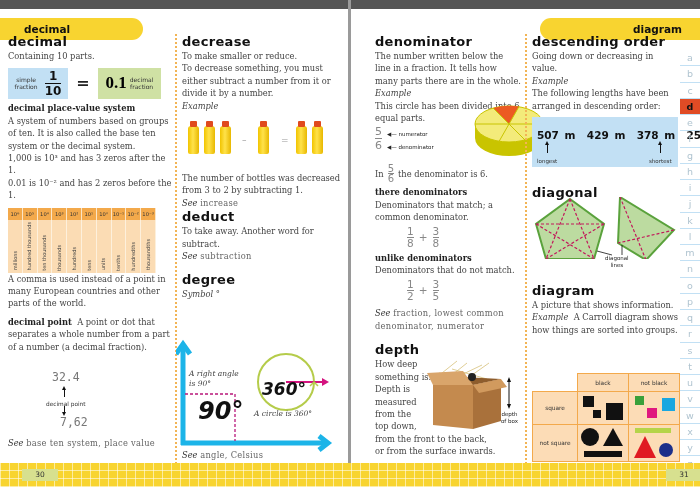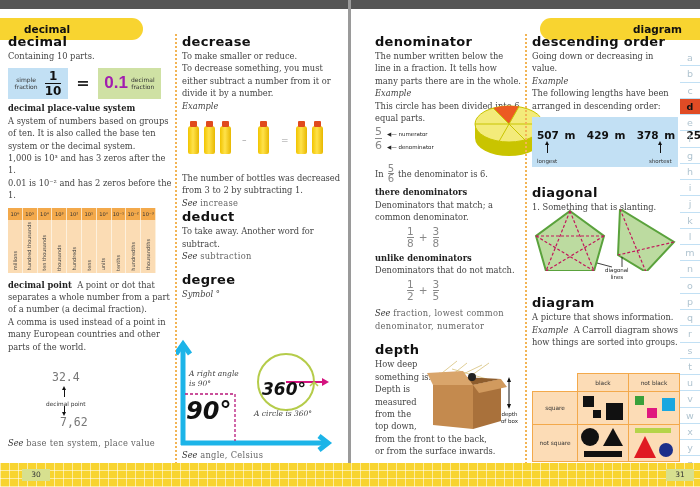--- a/index.html
+++ b/index.html
@@ -27,21 +27,21 @@
   .dotline { position: absolute; width: 0; border-left: 2px dotted #f2b455; }
 
   
   .fracbox { display: flex; align-items: center; margin-top: 5px; height: 32px; }
   .fb-left { background: #c2e0f4; width: 60px; height: 31px; display: flex; align-items: center; justify-content: space-around; padding: 0 3px; }
   .fb-small { font-family: "DejaVu Sans", sans-serif; font-size: 6px; line-height: 7px; text-align: center; color: #333; }
   .fb-frac { font-family: "DejaVu Sans", sans-serif; font-weight: bold; font-size: 12px; line-height: 12px; text-align: center; color: #111; }
   .fb-frac .bar { display: block; height: 1.5px; background: #111; margin: 1px 0; }
   .fb-eq { font-family: "DejaVu Sans", sans-serif; font-weight: bold; font-size: 16px; width: 30px; text-align: center; color: #222; }
   .fb-right { background: #cfe1a4; width: 63px; height: 31px; display: flex; align-items: center; justify-content: center; gap: 3px; }
-  .fb-big { font-family: Liberation Sans, sans-serif; font-weight: bold; font-size: 17px; color: #a21caf; }
+  .fb-big { font-family: Liberation Serif, serif; font-weight: bold; font-size: 17px; color: #000000; }
 
   
   .pvt { margin-top: 6px; width: 148px; border-collapse: collapse; }
   .pvt th { background: #f3a94b; font-family: "DejaVu Sans", sans-serif; font-weight: normal; font-size: 5.2px; color: #333; height: 12px; border-right: 1px solid #fbe5c6; padding: 0; }
   .pvt td { background: #fbdcb4; height: 48px; border-right: 1px solid #fdf0dc; vertical-align: bottom; padding: 0; }
   .pvt td div { writing-mode: vertical-rl; transform: rotate(180deg); font-family: "DejaVu Sans", sans-serif; font-size: 5px; color: #444; margin: 2px auto; white-space: nowrap; }
 
   .dp-fig { position: relative; height: 66px; margin-top: 18px; }
   .dp-num { position: absolute; font-family: "DejaVu Sans Mono", monospace; font-size: 11.5px; color: #777; }
   .dp-label { position: absolute; font-family: "DejaVu Sans", sans-serif; font-size: 5.8px; color: #333; }
@@ -67,21 +67,21 @@
   .alpha div { height: 16.25px; border-bottom: 1px solid #c2e0f4; font-family: "DejaVu Sans", sans-serif; font-size: 9.5px; text-align: center; color: #b0c4d0; line-height: 15px; }
   .alpha div.active { background: #e04b25; color: #111; font-weight: bold; }
 
   .carroll { position: absolute; border-collapse: collapse; }
   .carroll td { border: 1px solid #f3a94b; background: #fcdcb6; font-family: "DejaVu Sans", sans-serif; font-size: 5.8px; color: #333; text-align: center; position: relative; padding: 0; }
   .carroll td.empty { background: transparent; border: none; }
 
   .footer { position: absolute; left: 0; top: 463px; width: 700px; height: 24px; background-color: #f8d430;
     background-image: linear-gradient(90deg, rgba(255,255,255,0.55) 1px, transparent 1px), linear-gradient(0deg, rgba(255,255,255,0.55) 1px, transparent 1px);
     background-size: 9px 8px; }
-  .pagenum { position: absolute; top: 469px; height: 12px; width: 28px; background: #d7e08f; font-family: "DejaVu Sans", sans-serif; font-size: 7.5px; color: #333; text-align: center; line-height: 12px; }
+  .pagenum { position: absolute; top: 469px; height: 12px; width: 36px; background: #d7e08f; font-family: "DejaVu Sans", sans-serif; font-size: 7.5px; color: #333; text-align: center; line-height: 12px; }
 </style>
 </head>
 <body>
 
 <div class="spread">
   <div class="topbar"></div>
 
   <div class="page left">
     <div class="guide-word guide-left">decimal</div>
 
@@ -148,22 +148,22 @@
           <td>
                 <div>hundredths</div>
               </td>
           <td>
                 <div>thousandths</div>
               </td>
         </tr>
       </tbody>
         </table>
 
+      <div>A comma is used instead of a point in many European countries and other parts of the world.</div>
       <div style="margin-top:6px;"><span class="sub">decimal point</span>&nbsp; <span>A point or dot that separates a whole number from a part of a number (a decimal fraction).</span></div>
-      <div>A comma is used instead of a point in many European countries and other parts of the world.</div>
 
       <div class="dp-fig">
         <span class="dp-num" style="left:44px; top:0;">32.4</span>
         <span class="arr up" style="left:56px; top:18px; height:8px;"></span>
         <span class="dp-label" style="left:38px; top:27px;">decimal point</span>
         <span class="arr down" style="left:56px; top:35px; height:7px;"></span>
         <span class="dp-num" style="left:52px; top:45px;">7,62</span>
       </div>
       <div class="see"><i>See</i> <span class="link">base ten system, place value</span></div>
     </div>
@@ -202,21 +202,21 @@
         <polyline points="0,16 7,6 14,16" fill="none" stroke="#1cb4e8" stroke-width="5"></polyline>
         <line x1="5" y1="105" x2="150" y2="105" stroke="#1cb4e8" stroke-width="5"></line>
         <polyline points="143,98 152,105 143,112" fill="none" stroke="#1cb4e8" stroke-width="5"></polyline>
         <polyline points="9,56 59,56 59,103" fill="none" stroke="#b8177a" stroke-width="1.3" stroke-dasharray="3,2"></polyline>
         <circle cx="110" cy="44" r="28" fill="none" stroke="#b5cc4a" stroke-width="2"></circle>
         <line x1="110" y1="44" x2="150" y2="44" stroke="#d4137f" stroke-width="2"></line>
         <polygon points="146,40 153,44 146,48" fill="#d4137f"></polygon>
         <polyline points="134,48 138,44 142,48" fill="none" stroke="#b5cc4a" stroke-width="1.5"></polyline>
       </svg>
       <div style="position:absolute; left:13px; top:31px; font-size:7.5px; line-height:10px; color:#444;"><span>A right angle</span><br><span>is 90°</span></div>
-      <div style="position:absolute; left:10px; top:59px; font-family:'DejaVu Sans',sans-serif; font-weight:bold; font-size:24px; color:#111;">90°</div>
+      <div style="position:absolute; left:10px; top:59px; font-family:'DejaVu Sans',sans-serif; font-weight:bold; font-size:24px; color:#111;padding-left:12px;">90°</div>
       <div style="position:absolute; left:86px; top:41px; font-family:'DejaVu Sans',sans-serif; font-weight:bold; font-size:17px; color:#111;">360°</div>
       <div style="position:absolute; left:78px; top:71px; font-size:7.5px; color:#444;">A circle is 360°</div>
     </div>
     <div class="col see" style="left:182px; top:440px; width:160px;"><i>See</i> <span class="link">angle, Celsius</span></div>
   </div>
 
   <div class="page right">
     <div class="guide-word guide-right" style="width:160px; right:0;">diagram</div>
 
     <div class="col" style="left:24px; top:25px; width:146px;">
@@ -336,21 +336,20 @@
           <span>378 m</span>&nbsp;
           <span>25 m</span>
         </div>
         <span class="arr up" style="left:15px; top:27px; height:9px;"></span>
         <span class="desc-lab" style="left:5px;">longest</span>
         <span class="arr up" style="left:128px; top:27px; height:9px;"></span>
         <span class="desc-lab" style="left:117px;">shortest</span>
       </div>
 
       <div class="h1" style="margin-top:18px;">diagonal</div>
-      <div>1. Something that is slanting.</div>
       <div style="position:relative; height:62px;">
         <svg width="148" height="62" viewBox="0 0 148 62" style="position:absolute; left:0; top:-4px;">
           <polygon points="38,2 72,27 62,62 14,62 4,27" fill="#bcdba0" stroke="#5aa23c" stroke-width="2"></polygon>
           <g stroke="#c2185b" stroke-width="1.2" stroke-dasharray="3,2" fill="none">
             <line x1="38" y1="2" x2="62" y2="62"></line>
               <line x1="38" y1="2" x2="14" y2="62"></line>
             <line x1="4" y1="27" x2="72" y2="27"></line>
               <line x1="4" y1="27" x2="62" y2="62"></line>
               <line x1="72" y1="27" x2="14" y2="62"></line>
           </g>

